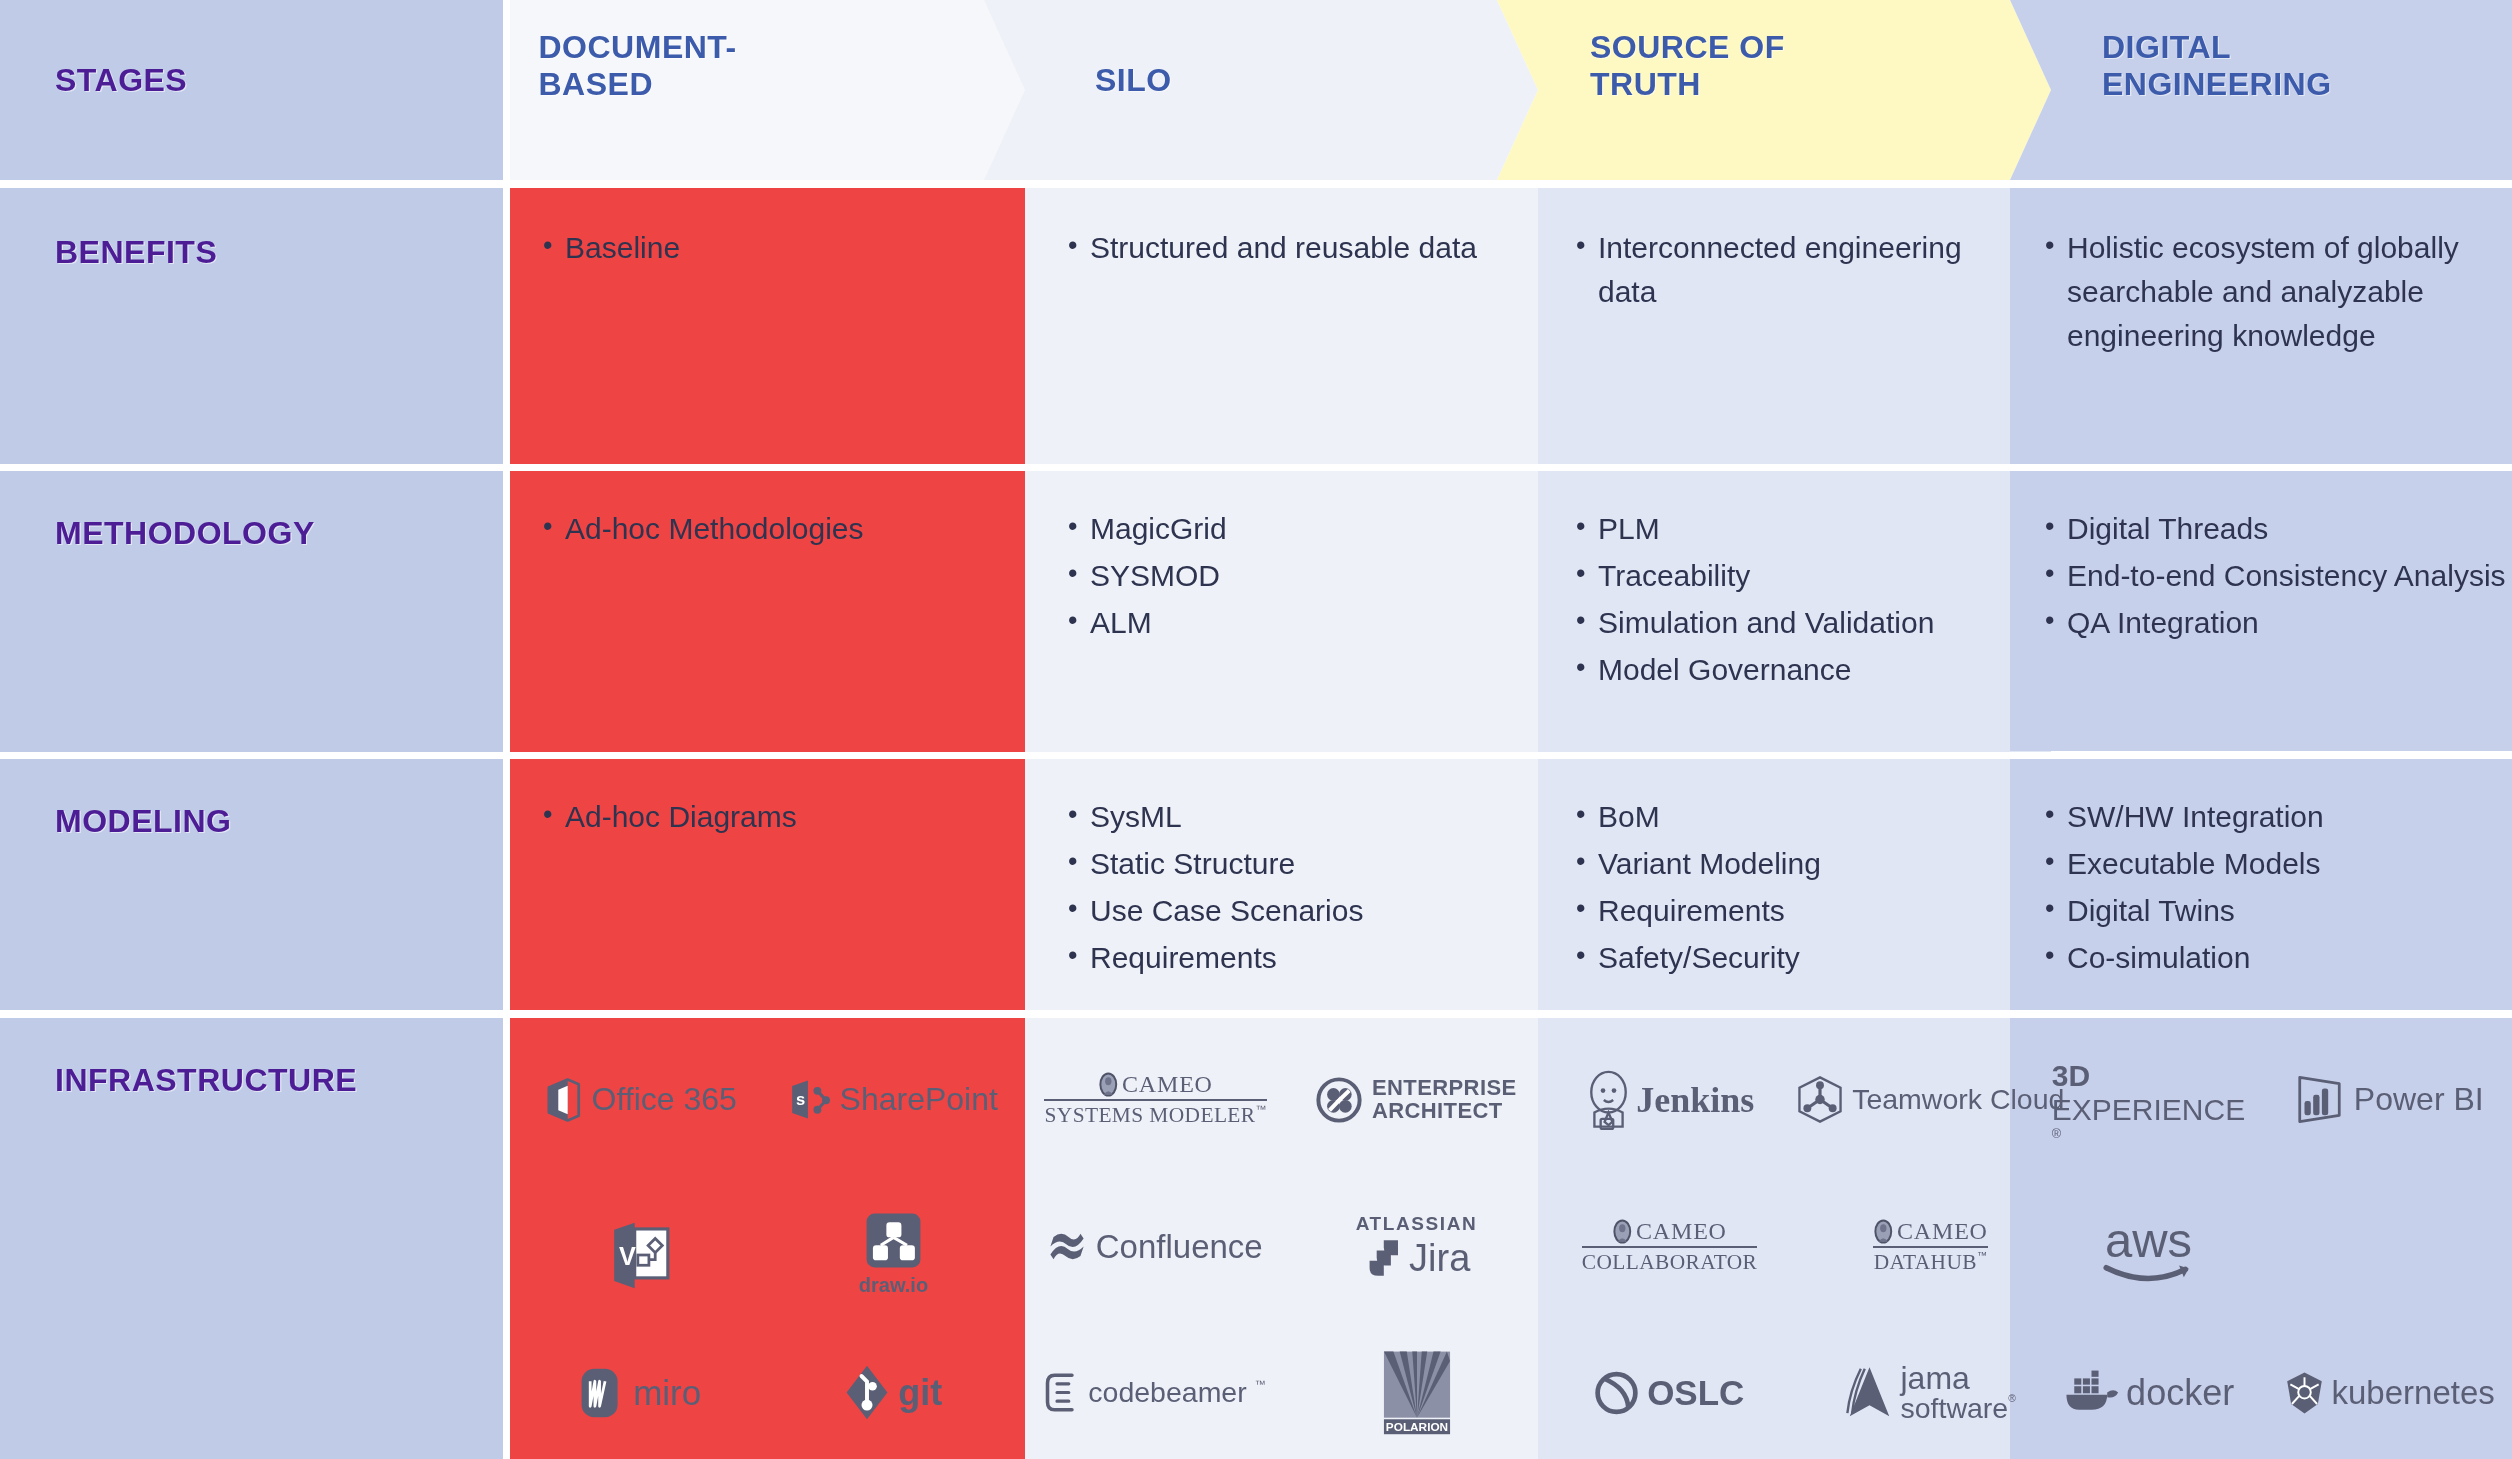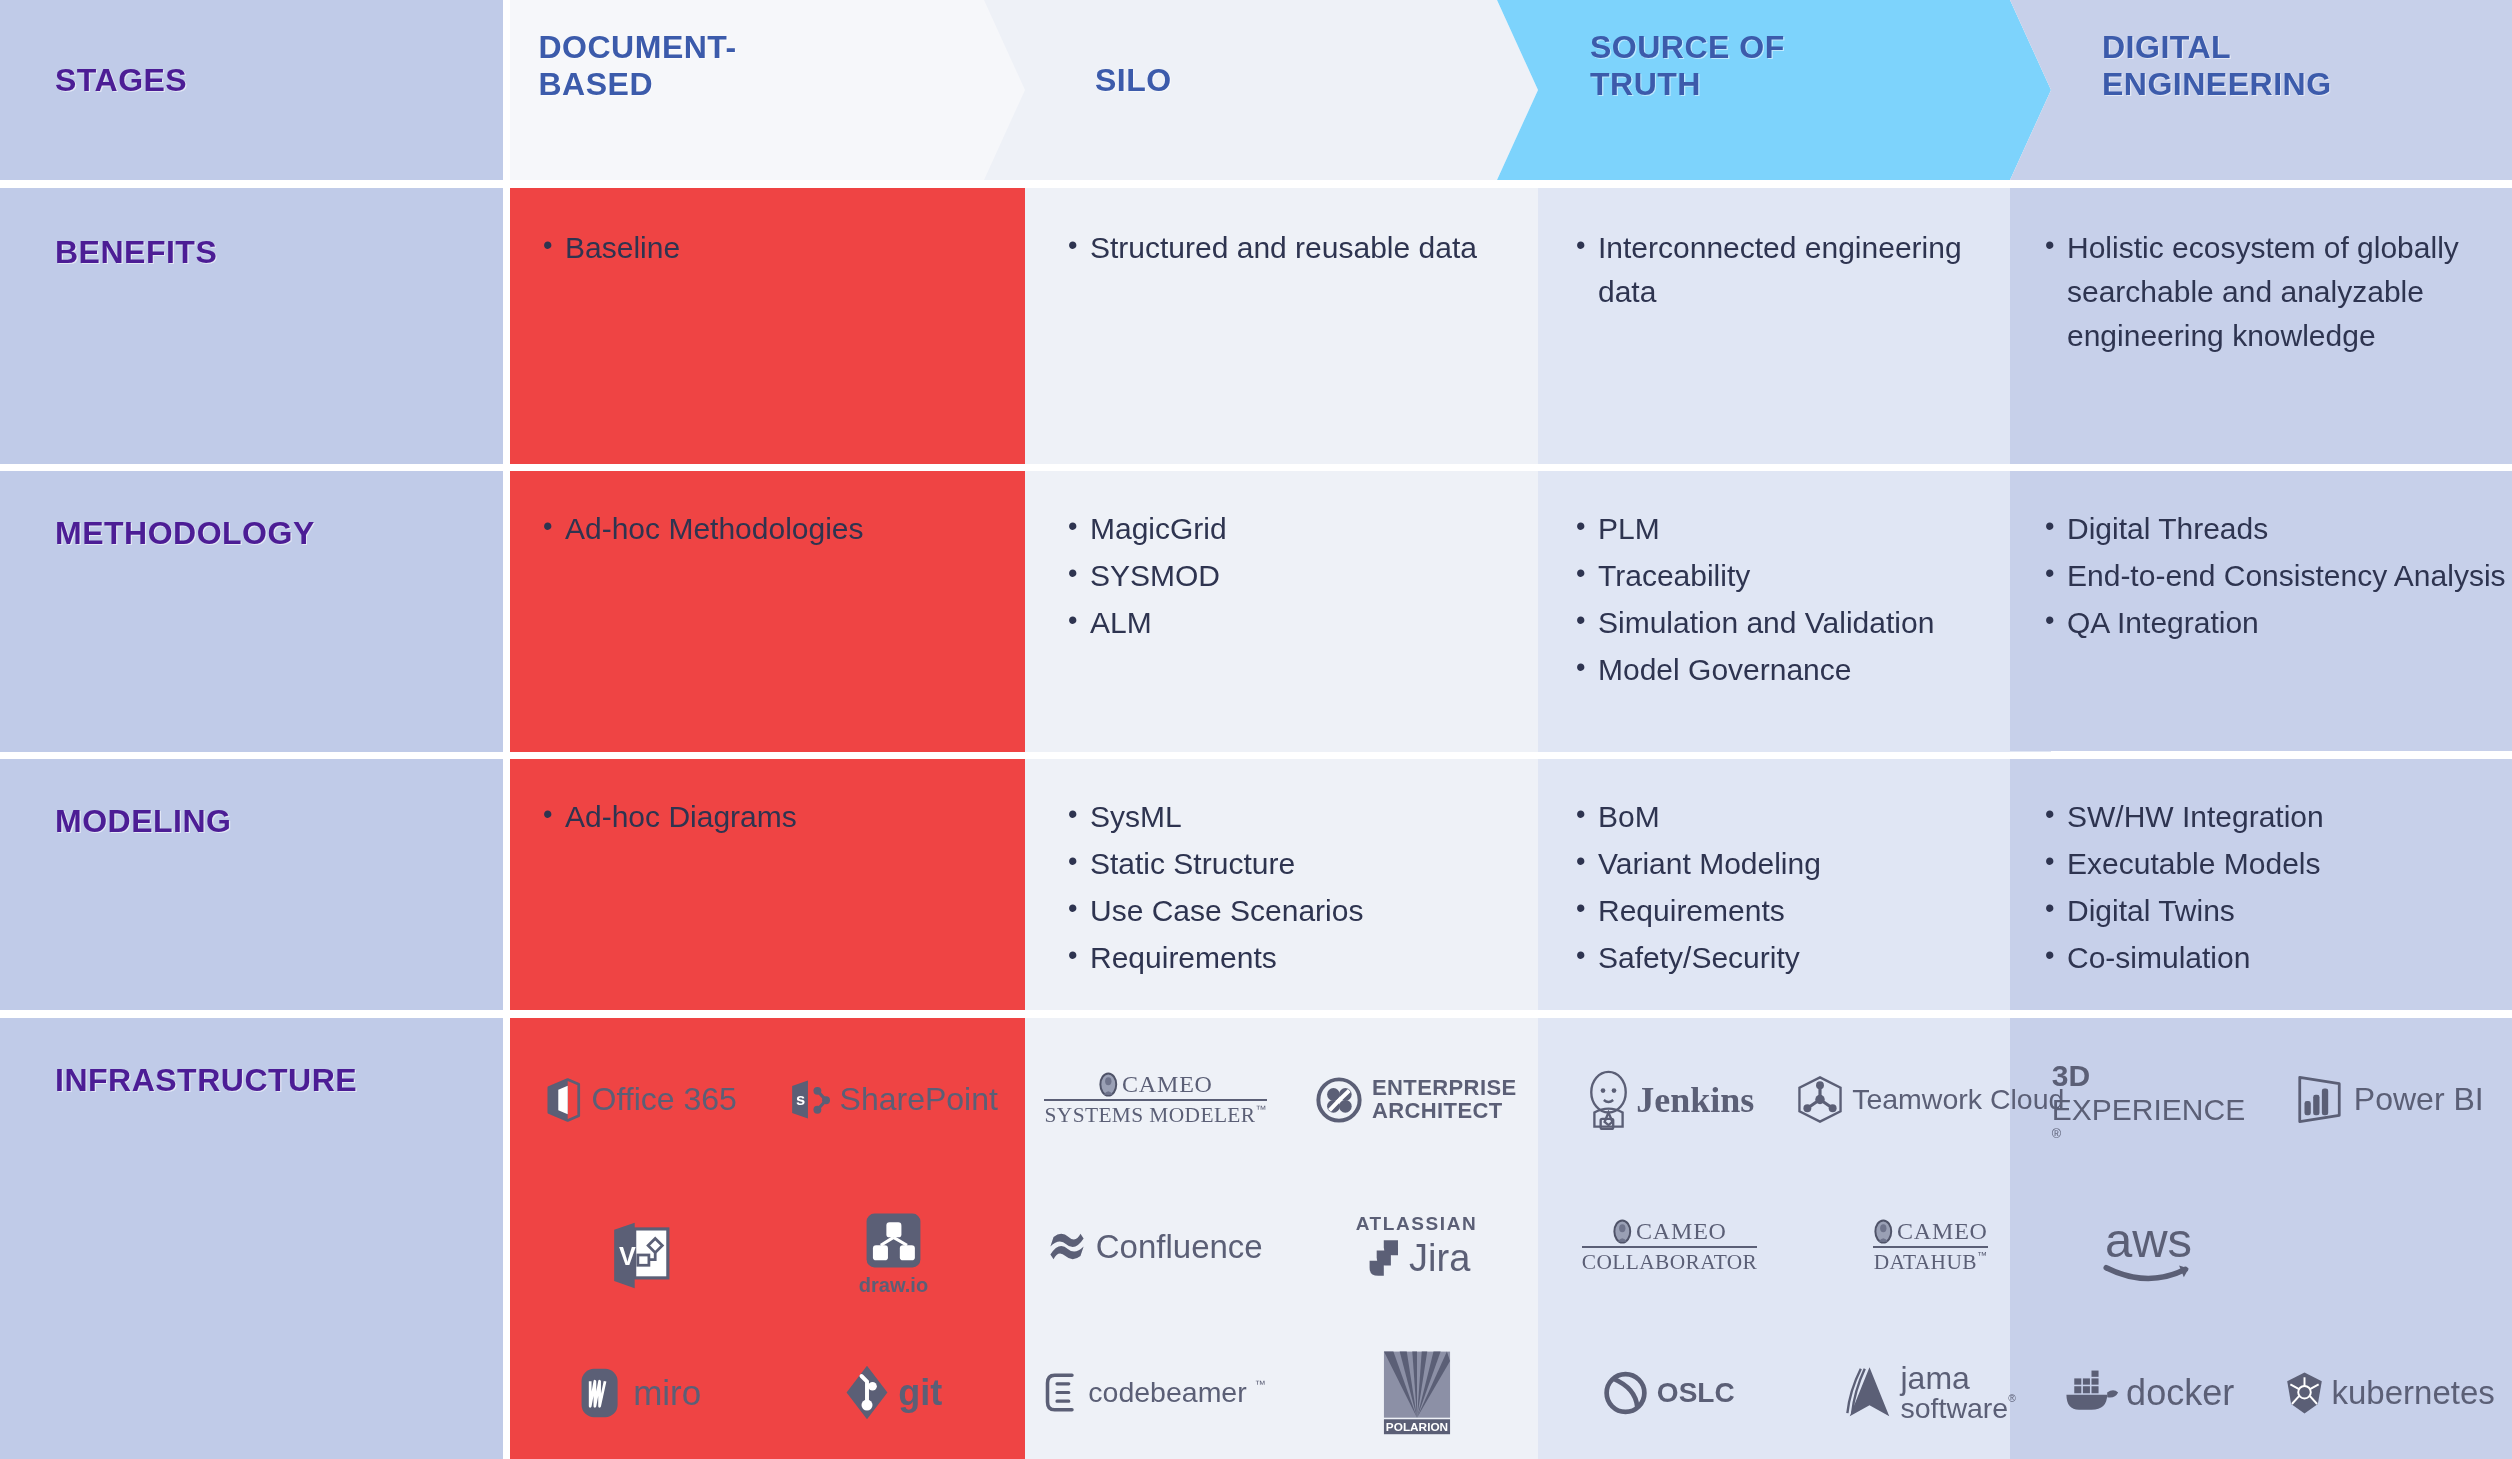--- a/index.html
+++ b/index.html
@@ -38,21 +38,21 @@
   .col-bg-3 { background: #e0e6f4; }
   .col-bg-4 { background: #c7d0ea; }
 
   
   .hdr-chevron {
     position: absolute;
     top: 0; height: 180px;
   }
   .hdr-c1 { background: #f6f7fa; }
   .hdr-c2 { background: #eef1f7; }
-  .hdr-c3 { background: #7dd3fc; }
+  .hdr-c3 { background: #fef9c3; }
   .hdr-c4 { background: #c7d0ea; }
   .chev-shape {
     clip-path: polygon(0 0, calc(100% - 41px) 0, 100% 50%, calc(100% - 41px) 100%, 0 100%);
   }
   .chev-shape-notched {
     clip-path: polygon(0 0, calc(100% - 41px) 0, 100% 50%, calc(100% - 41px) 100%, 0 100%, 41px 50%);
   }
   .hdr-title {
     position: absolute;
     color: #3c5bab;
@@ -474,21 +474,21 @@
       </div>
     </div>
   </div>
 
   <div class="logo-slot" style="left:1543px;top:1345px;width:253px;height:95px;">
     <div class="logo-wrap">
       <svg width="43" height="44" viewBox="0 0 54 56">
         <circle cx="27" cy="28" r="24" fill="none" stroke="#5b5f76" stroke-width="6"></circle>
         <path d="M12 10 Q40 22 42 46" fill="none" stroke="#5b5f76" stroke-width="6"></path>
       </svg>
-      <span class="logo-txt" style="font-size:28px;font-weight:bold;">OSLC</span>
+      <span class="logo-txt" style="font-size:35px;font-weight:bold;">OSLC</span>
     </div>
   </div>
 
   <div class="logo-slot" style="left:1804px;top:1337px;width:253px;height:111px;">
     <div class="logo-wrap" style="gap:6.3px;">
       <svg width="49" height="57" viewBox="0 0 62 72">
         <path d="M31 4 L56 66 L31 52 L6 66 Z" fill="#5b5f76"></path>
         <path d="M20 6 Q6 34 3 62" fill="none" stroke="#5b5f76" stroke-width="3"></path>
         <path d="M25 6 Q12 34 9 62" fill="none" stroke="#5b5f76" stroke-width="3"></path>
       </svg>

